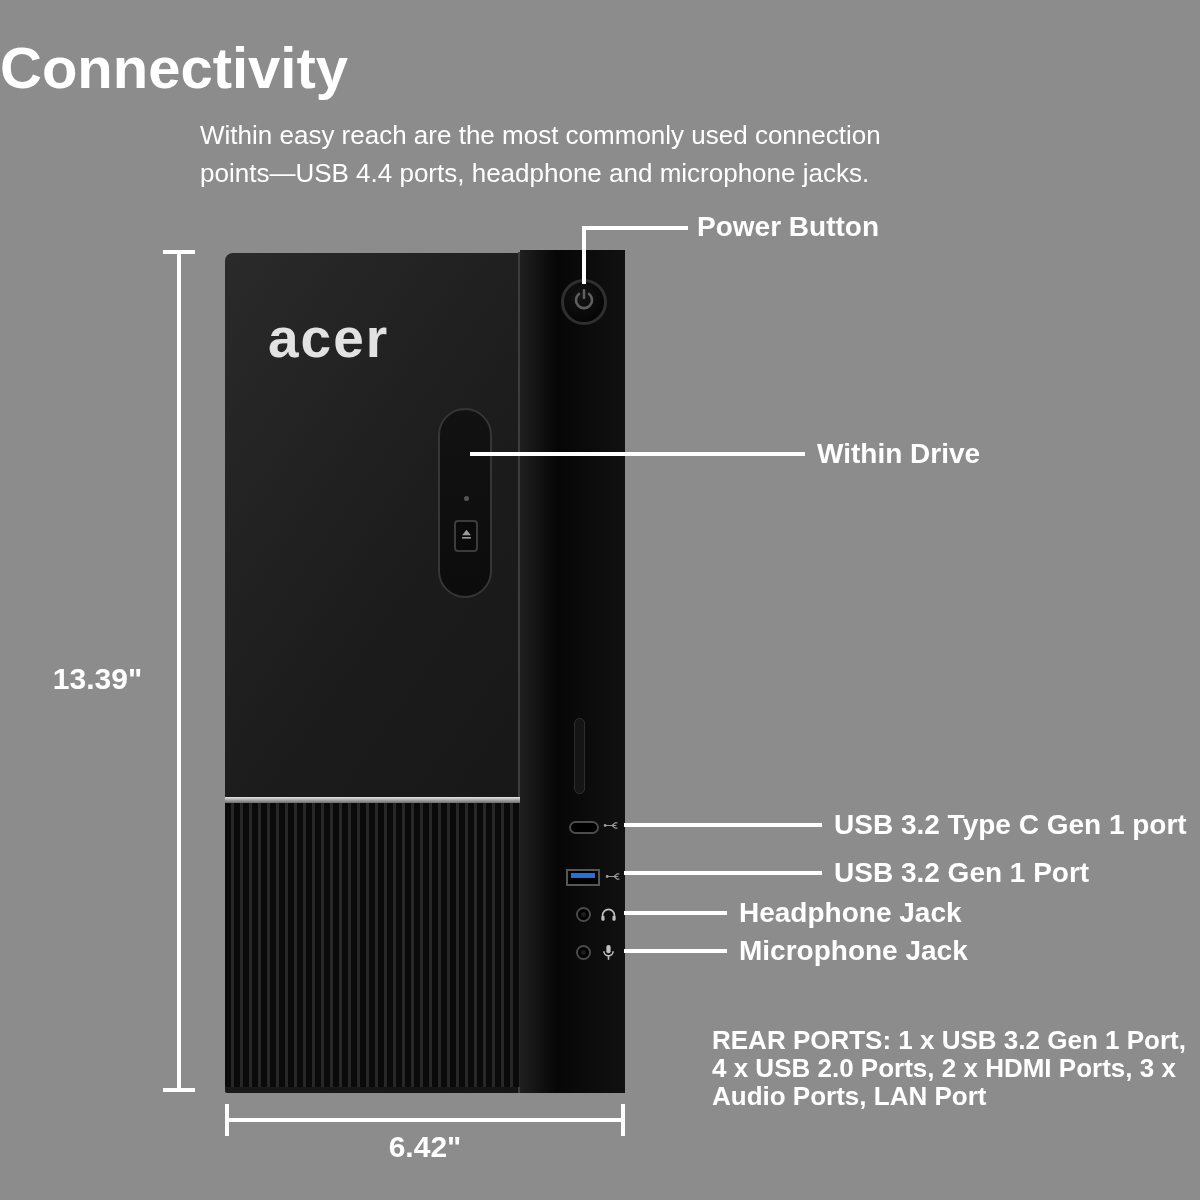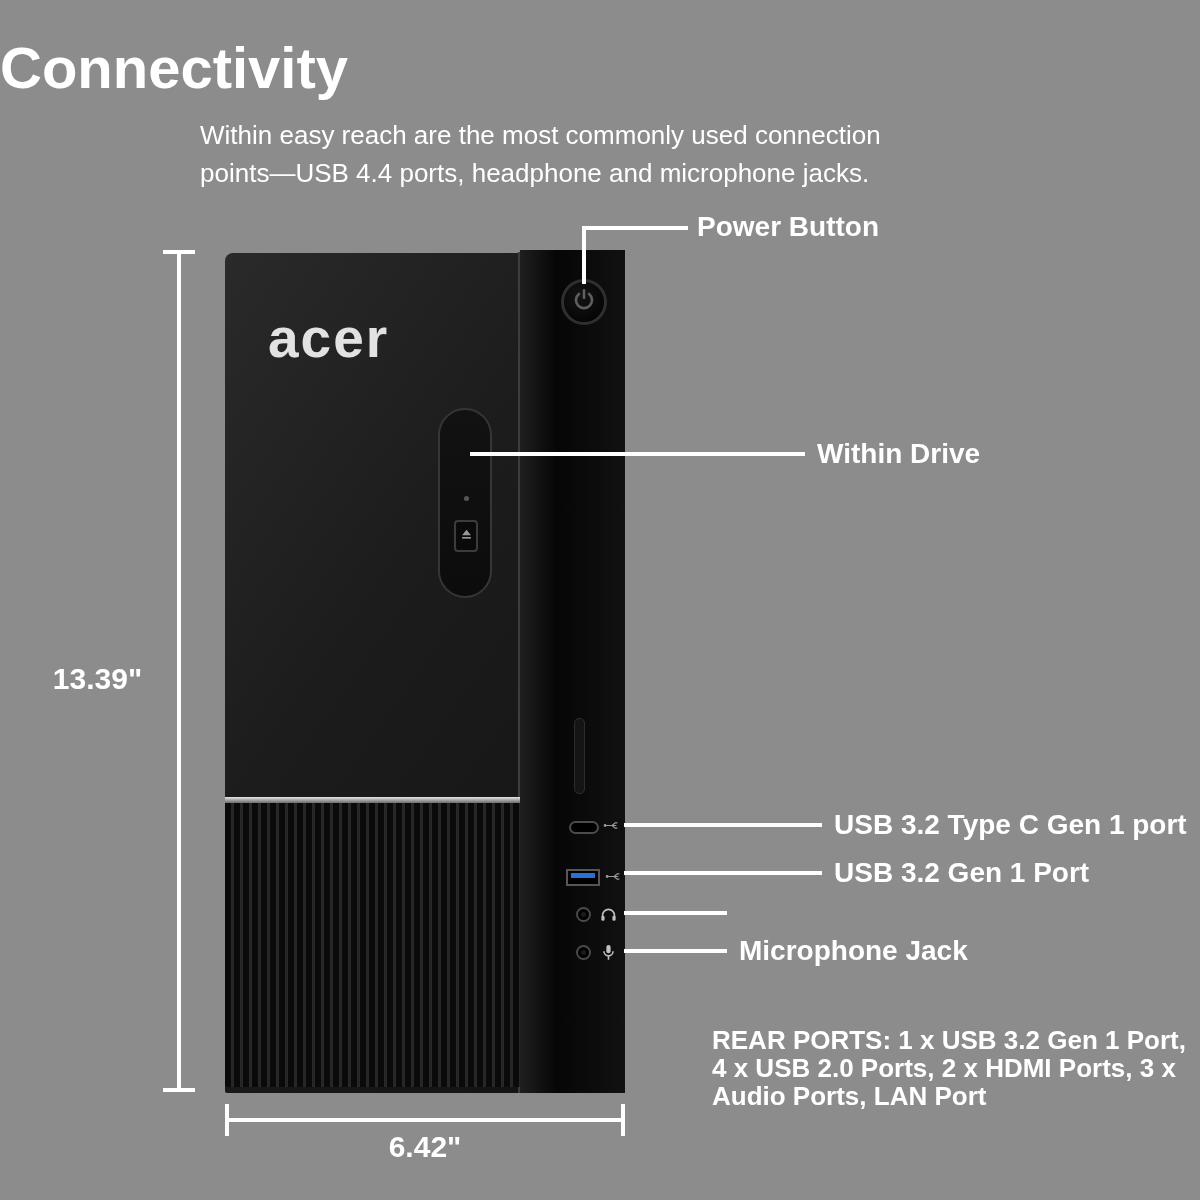--- a/index.html
+++ b/index.html
@@ -179,20 +179,21 @@
   <div class="line" style="left:470px; top:452px; width:335px; height:4px;"></div>
   <div class="callout-label" style="left:817px; top:438px;">Within Drive</div>
 
   <div class="line" style="left:624px; top:823px; width:198px; height:4px;"></div>
   <div class="callout-label" style="left:834px; top:809px;">USB 3.2 Type C Gen 1 port</div>
 
   <div class="line" style="left:624px; top:871px; width:198px; height:4px;"></div>
   <div class="callout-label" style="left:834px; top:857px;">USB 3.2 Gen 1 Port</div>
 
   <div class="line" style="left:624px; top:911px; width:103px; height:4px;"></div>
+  <div class="callout-label" style="left:739px; top:897px;">Headphone Jack</div>
 
   <div class="line" style="left:624px; top:949px; width:103px; height:4px;"></div>
   <div class="callout-label" style="left:739px; top:935px;text-align:right;">Microphone Jack</div>
 
   <div class="dim" style="left:177px; top:252px; width:4px; height:840px;"></div>
   <div class="dim" style="left:163px; top:250px; width:32px; height:4px;"></div>
   <div class="dim" style="left:163px; top:1088px; width:32px; height:4px;"></div>
   <div class="dim-label" style="left:25px; top:662px; width:145px;">13.39"</div>
 
   <div class="dim" style="left:227px; top:1118px; width:396px; height:4px;"></div>

